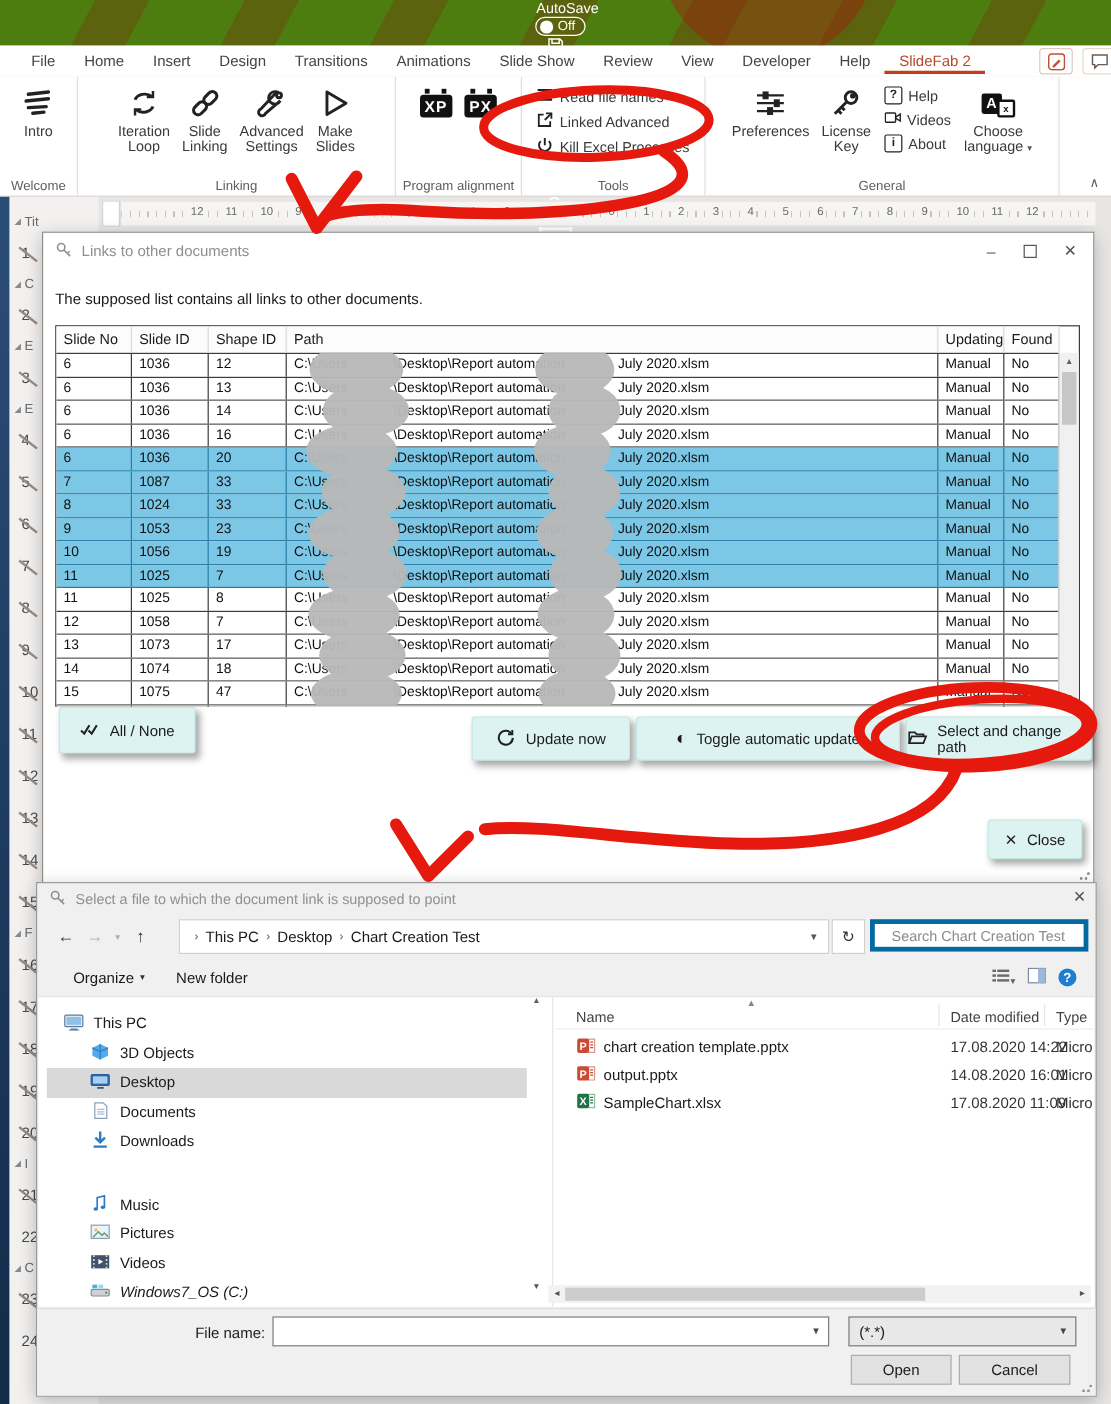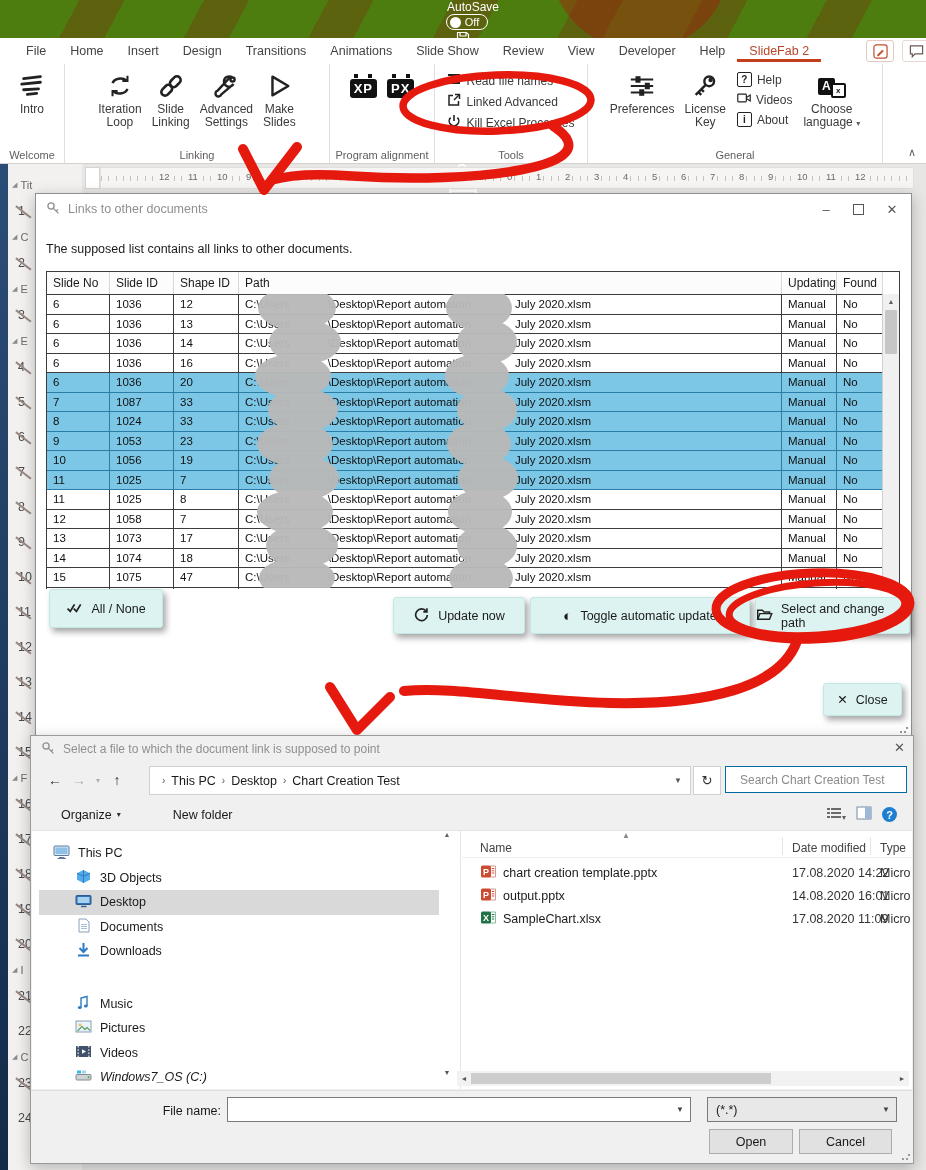--- a/index.html
+++ b/index.html
@@ -93,24 +93,24 @@
   .d2-title{position:absolute;left:0;top:0;right:0;height:26px;display:flex;align-items:center;color:#8f8f8f;font-size:12px;}
   .d2-x{position:absolute;right:8px;top:4px;color:#555;font-size:13px;}
   .navrow{position:absolute;left:0;top:27px;right:0;height:34px;display:flex;align-items:center;}
   .nav-ic{width:24px;text-align:center;font-size:14px;color:#333;}
   .nav-ic.dis{color:#b0b0b0;}
   .addr{position:absolute;left:118px;top:3px;width:540px;height:27px;background:#fff;border:1px solid #d0d0d0;display:flex;align-items:center;font-size:12.5px;color:#1a1a1a;}
   .addr .seg{display:flex;align-items:center;gap:6px;margin-right:6px;white-space:nowrap;}
   .addr .sep{color:#555;font-size:10px;}
   .addr .endchev{margin-left:auto;color:#555;font-size:8px;padding-right:8px;}
   .refbox{position:absolute;left:662px;top:3px;width:26px;height:27px;background:#fff;border:1px solid #d0d0d0;display:flex;align-items:center;justify-content:center;color:#333;font-size:13px;}
-  .searchbox{position:absolute;left:694px;top:3px;width:182px;height:27px;background:#fff;border:1px solid #0369a1;display:flex;align-items:center;gap:6px;padding-left:8px;color:#8a8a8a;font-size:12px;box-sizing:border-box;}
+  .searchbox{position:absolute;left:694px;top:3px;width:182px;height:27px;background:#fff;border:4px solid #0369a1;display:flex;align-items:center;gap:6px;padding-left:8px;color:#8a8a8a;font-size:12px;box-sizing:border-box;}
   .toolrow{position:absolute;left:0;top:63px;right:0;height:31px;border-bottom:1px solid #e3e3e3;display:flex;align-items:center;color:#1a1a1a;}
   .toolrow .t1{margin-left:30px;display:flex;align-items:center;gap:5px;}
-  .toolrow .t2{margin-left:52px;}
+  .toolrow .t2{margin-left:26px;}
   .tool-right{margin-left:auto;display:flex;align-items:center;gap:10px;padding-right:16px;}
   .tool-right svg{width:16px;height:14px;}
   .hcirc{display:inline-flex;width:15px;height:15px;border-radius:50%;background:#1e7fd0;color:#fff;font-size:11px;font-weight:bold;align-items:center;justify-content:center;}
   .d2-body{position:absolute;left:1px;top:95px;width:880px;height:258px;background:#fff;}
   .tree{position:absolute;left:7px;top:10px;width:400px;}
   .tree-row{height:24.5px;display:flex;align-items:center;gap:8px;color:#1a1a1a;}
   .tree-row.sel{background:#d9d9d9;}
   .tree-row svg{width:17px;height:15px;flex:none;}
   .tree-scroll{position:absolute;left:408px;top:0;width:14px;height:245px;}
   .tree-scroll .ar{position:absolute;left:0;right:0;text-align:center;font-size:7px;color:#606060;}

